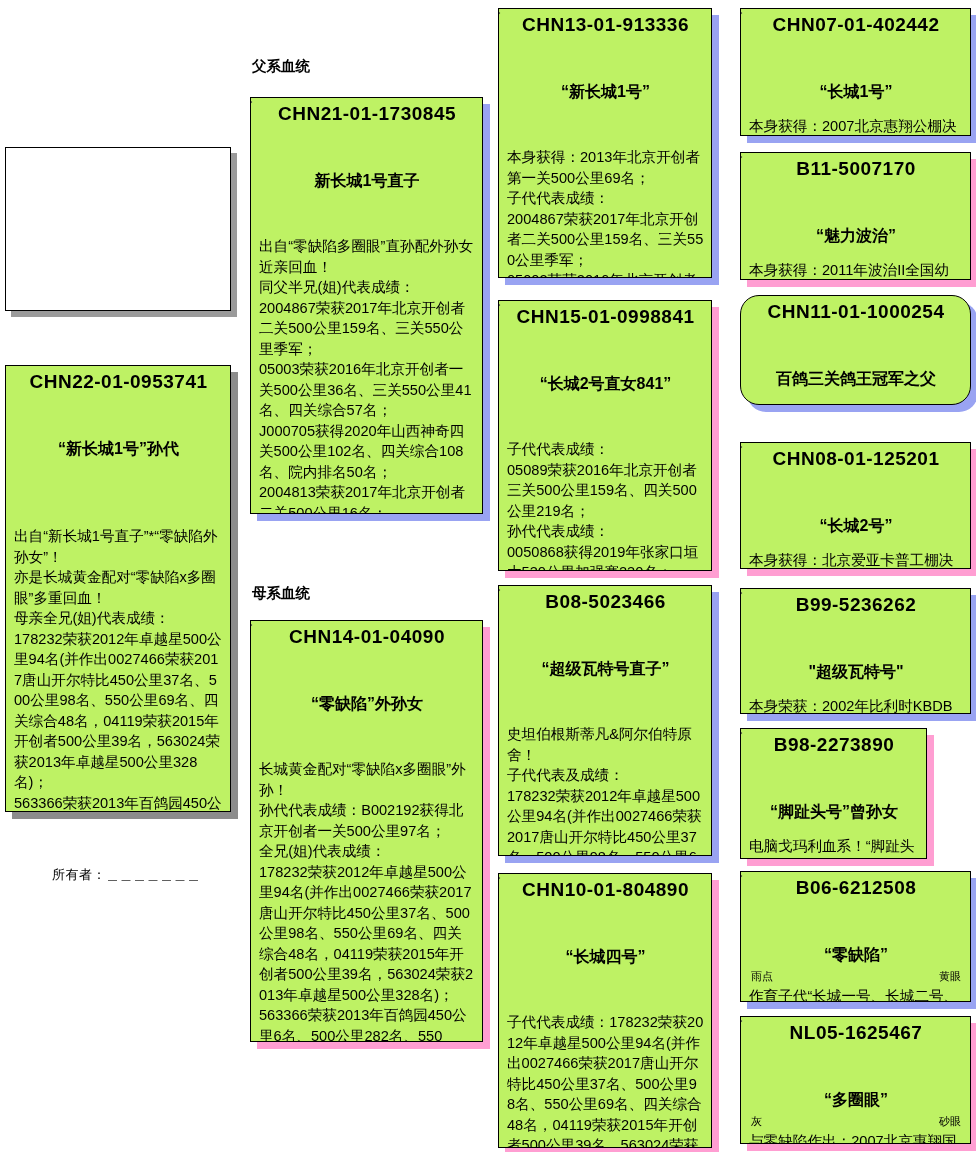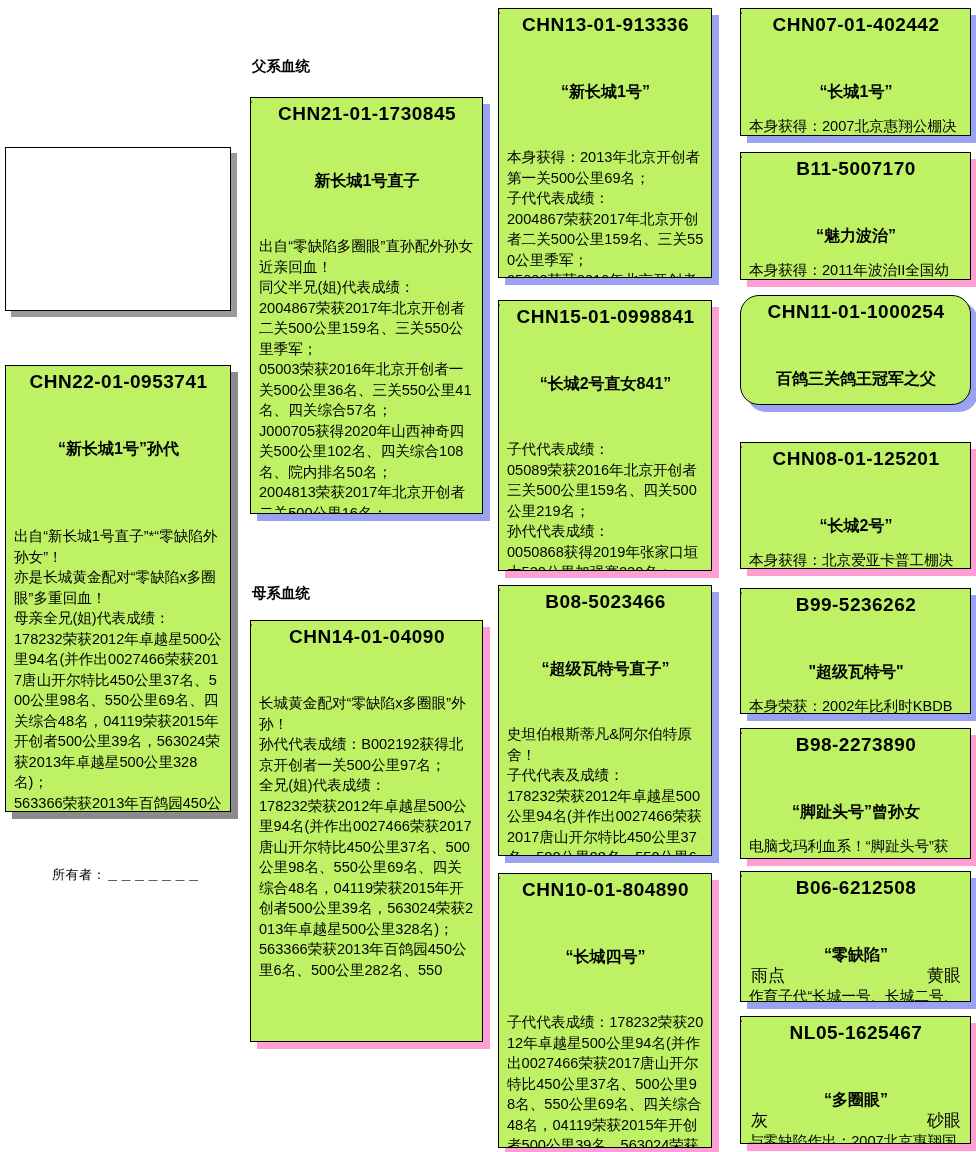--- a/index.html
+++ b/index.html
@@ -43,21 +43,21 @@
     word-break:break-all;
   }
   .gap-xl { margin-top:66px; }
   .gap-lg { margin-top:44px; }
   .gap-sm { margin-top:13px; }
   .gap-none { margin-top:0; }
 
   .eyeline {
     display:flex;
     justify-content:space-between;
-    font-size:17px;
+    font-size:11px;
     line-height:20px;
     padding:0 2px;
   }
 
   .branch-label {
     position:absolute;
     font-weight:bold;
     font-size:14.5px;
     color:#000;
   }
@@ -125,20 +125,21 @@
   </div>
 
   <div class="pbox female" style="left:250px; top:620px; width:233px; height:422px;">
     <span class="clip">
       <svg viewBox="0 0 24 24" width="22" height="22">
           <path d="M6 15 L14 6 L20 11 L11 20 Z" fill="#efefef" stroke="#3a3a3a" stroke-width="1.4"></path>
           <path d="M14 6 L11 3 L8 6" fill="#cfcfcf" stroke="#3a3a3a" stroke-width="1.4"></path>
         </svg>
     </span>
     <div class="ring">CHN14-01-04090</div>
+    <div class="bname">“零缺陷”外孙女</div>
     <div class="pbody gap-lg">长城黄金配对“零缺陷x多圈眼”外孙！
 孙代代表成绩：B002192获得北京开创者一关500公里97名；
 全兄(姐)代表成绩：
 178232荣获2012年卓越星500公里94名(并作出0027466荣获2017唐山开尔特比450公里37名、500公里98名、550公里69名、四关综合48名，04119荣获2015年开创者500公里39名，563024荣获2013年卓越星500公里328名)；
 563366荣获2013年百鸽园450公里6名、500公里282名、550</div>
   </div>
 
   <div class="pbox male" style="left:498px; top:8px; width:214px; height:270px;">
     <span class="clip">
       <svg viewBox="0 0 24 24" width="22" height="22">
@@ -251,21 +252,21 @@
       <svg viewBox="0 0 24 24" width="22" height="22">
           <path d="M6 15 L14 6 L20 11 L11 20 Z" fill="#efefef" stroke="#3a3a3a" stroke-width="1.4"></path>
           <path d="M14 6 L11 3 L8 6" fill="#cfcfcf" stroke="#3a3a3a" stroke-width="1.4"></path>
         </svg>
     </span>
     <div class="ring">B99-5236262</div>
     <div class="bname">"超级瓦特号"</div>
     <div class="pbody gap-sm">本身荣获：2002年比利时KBDB全国长距离鸽王冠军、2001年比利时KBDB全国长距</div>
   </div>
 
-  <div class="pbox female" style="left:740px; top:728px; width:231px; height:131px;">
+  <div class="pbox female" style="left:740px; top:728px; width:187px; height:131px;">
     <span class="clip">
       <svg viewBox="0 0 24 24" width="22" height="22">
           <path d="M6 15 L14 6 L20 11 L11 20 Z" fill="#efefef" stroke="#3a3a3a" stroke-width="1.4"></path>
           <path d="M14 6 L11 3 L8 6" fill="#cfcfcf" stroke="#3a3a3a" stroke-width="1.4"></path>
         </svg>
     </span>
     <div class="ring">B98-2273890</div>
     <div class="bname">“脚趾头号”曾孙女</div>
     <div class="pbody gap-sm">电脑戈玛利血系！“脚趾头号”获得波治13053羽9名、查特鲁10417羽亚军、维尔松1907羽</div>
   </div>

